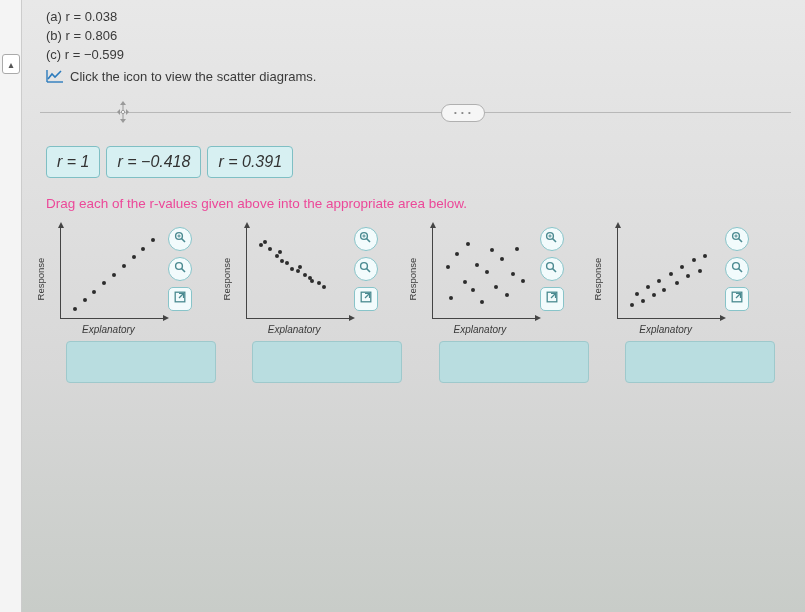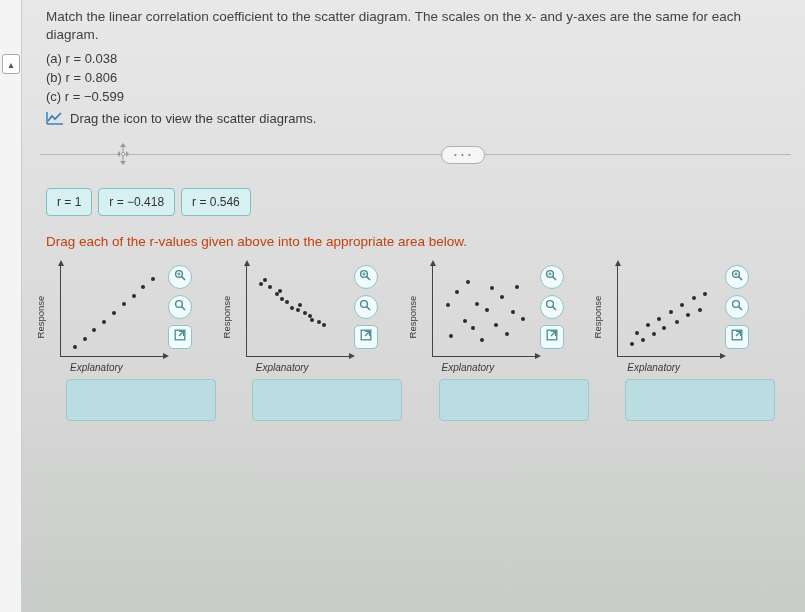--- a/index.html
+++ b/index.html
@@ -97,28 +97,29 @@
   }
   .chips {
     display: flex;
     gap: 6px;
     margin: 0 0 18px 0;
   }
   .chip {
     border: 1.5px solid #7fbfc4;
     background: #d7f0f2;
     color: #333;
-    font-size: 12px;
+    font-size: 16px;
     padding: 6px 10px;
     border-radius: 4px;
     font-weight: 500;
+    font-style: italic;
   }
   .instruction {
     font-size: 13.5px;
-    color: #c2410c;
+    color: #ec4899;
     margin-bottom: 14px;
   }
   .charts-row {
     display: flex;
     justify-content: space-between;
     gap: 4px;
   }
   .chart-block {
     flex: 1;
     display: flex;
@@ -167,21 +168,21 @@
     content: '';
     position: absolute;
     right: -5px; bottom: -3px;
     border-top: 3px solid transparent;
     border-bottom: 3px solid transparent;
     border-left: 6px solid #444;
   }
   .xlabel {
     position: absolute;
     bottom: -2px;
-    left: 24px;
+    left: 36px;
     font-size: 10px;
     font-style: italic;
     color: #3a3a3a;
   }
   .pt {
     position: absolute;
     width: 4px; height: 4px;
     background: #2c2c2c;
     border-radius: 50%;
   }
@@ -223,58 +224,57 @@
 <body>
 
 <div class="left-rail">
   <div class="rail-btn">
     <span>▴</span>
   </div>
 </div>
 
 <div class="page">
 
-  <div class="question-text">Match the linear correlation coefficient to the scatter diagram. The scales on the x- and y-axes are the same for each diagram.</div>
 
   <div class="options">
     <div class="row">(a) r = 0.038</div>
     <div class="row">(b) r = 0.806</div>
     <div class="row">(c) r = −0.599</div>
   </div>
 
   <div class="icon-row">
     <span class="chart-icon">
       <svg viewBox="0 0 18 14">
           <polyline points="1,13 1,1" stroke="#2b7bbd" stroke-width="1.4" fill="none"></polyline>
           <polyline points="1,13 17,13" stroke="#2b7bbd" stroke-width="1.4" fill="none"></polyline>
           <polyline points="2,10 6,5 9,8 15,2" stroke="#2b7bbd" stroke-width="1.6" fill="none"></polyline>
         </svg>
     </span>
-    <span>Drag the icon to view the scatter diagrams.</span>
+    <span>Click the icon to view the scatter diagrams.</span>
   </div>
 
   <div class="divider-wrap">
     <div class="divider-line"></div>
     <div class="handle">
       <svg viewBox="0 0 16 22">
         <line x1="8" y1="2" x2="8" y2="20" stroke="#999" stroke-width="1"></line>
         <polygon points="8,0 5,4 11,4" fill="#999"></polygon>
         <polygon points="8,22 5,18 11,18" fill="#999"></polygon>
         <polygon points="2,11 5,8 5,14" fill="#999"></polygon>
         <polygon points="14,11 11,8 11,14" fill="#999"></polygon>
         <circle cx="8" cy="11" r="1.6" fill="#fff" stroke="#999"></circle>
       </svg>
     </div>
     <div class="pager">• • •</div>
   </div>
 
   <div class="chips">
     <div class="chip">r = 1</div>
     <div class="chip">r = −0.418</div>
-    <div class="chip">r = 0.546</div>
+    <div class="chip">r = 0.391</div>
   </div>
 
   <div class="instruction">Drag each of the r-values given above into the appropriate area below.</div>
 
   <div class="charts-row">
 
     <div class="chart-block">
       <div class="plot">
         <div class="ylabel">Response</div>
         <div class="axes">

